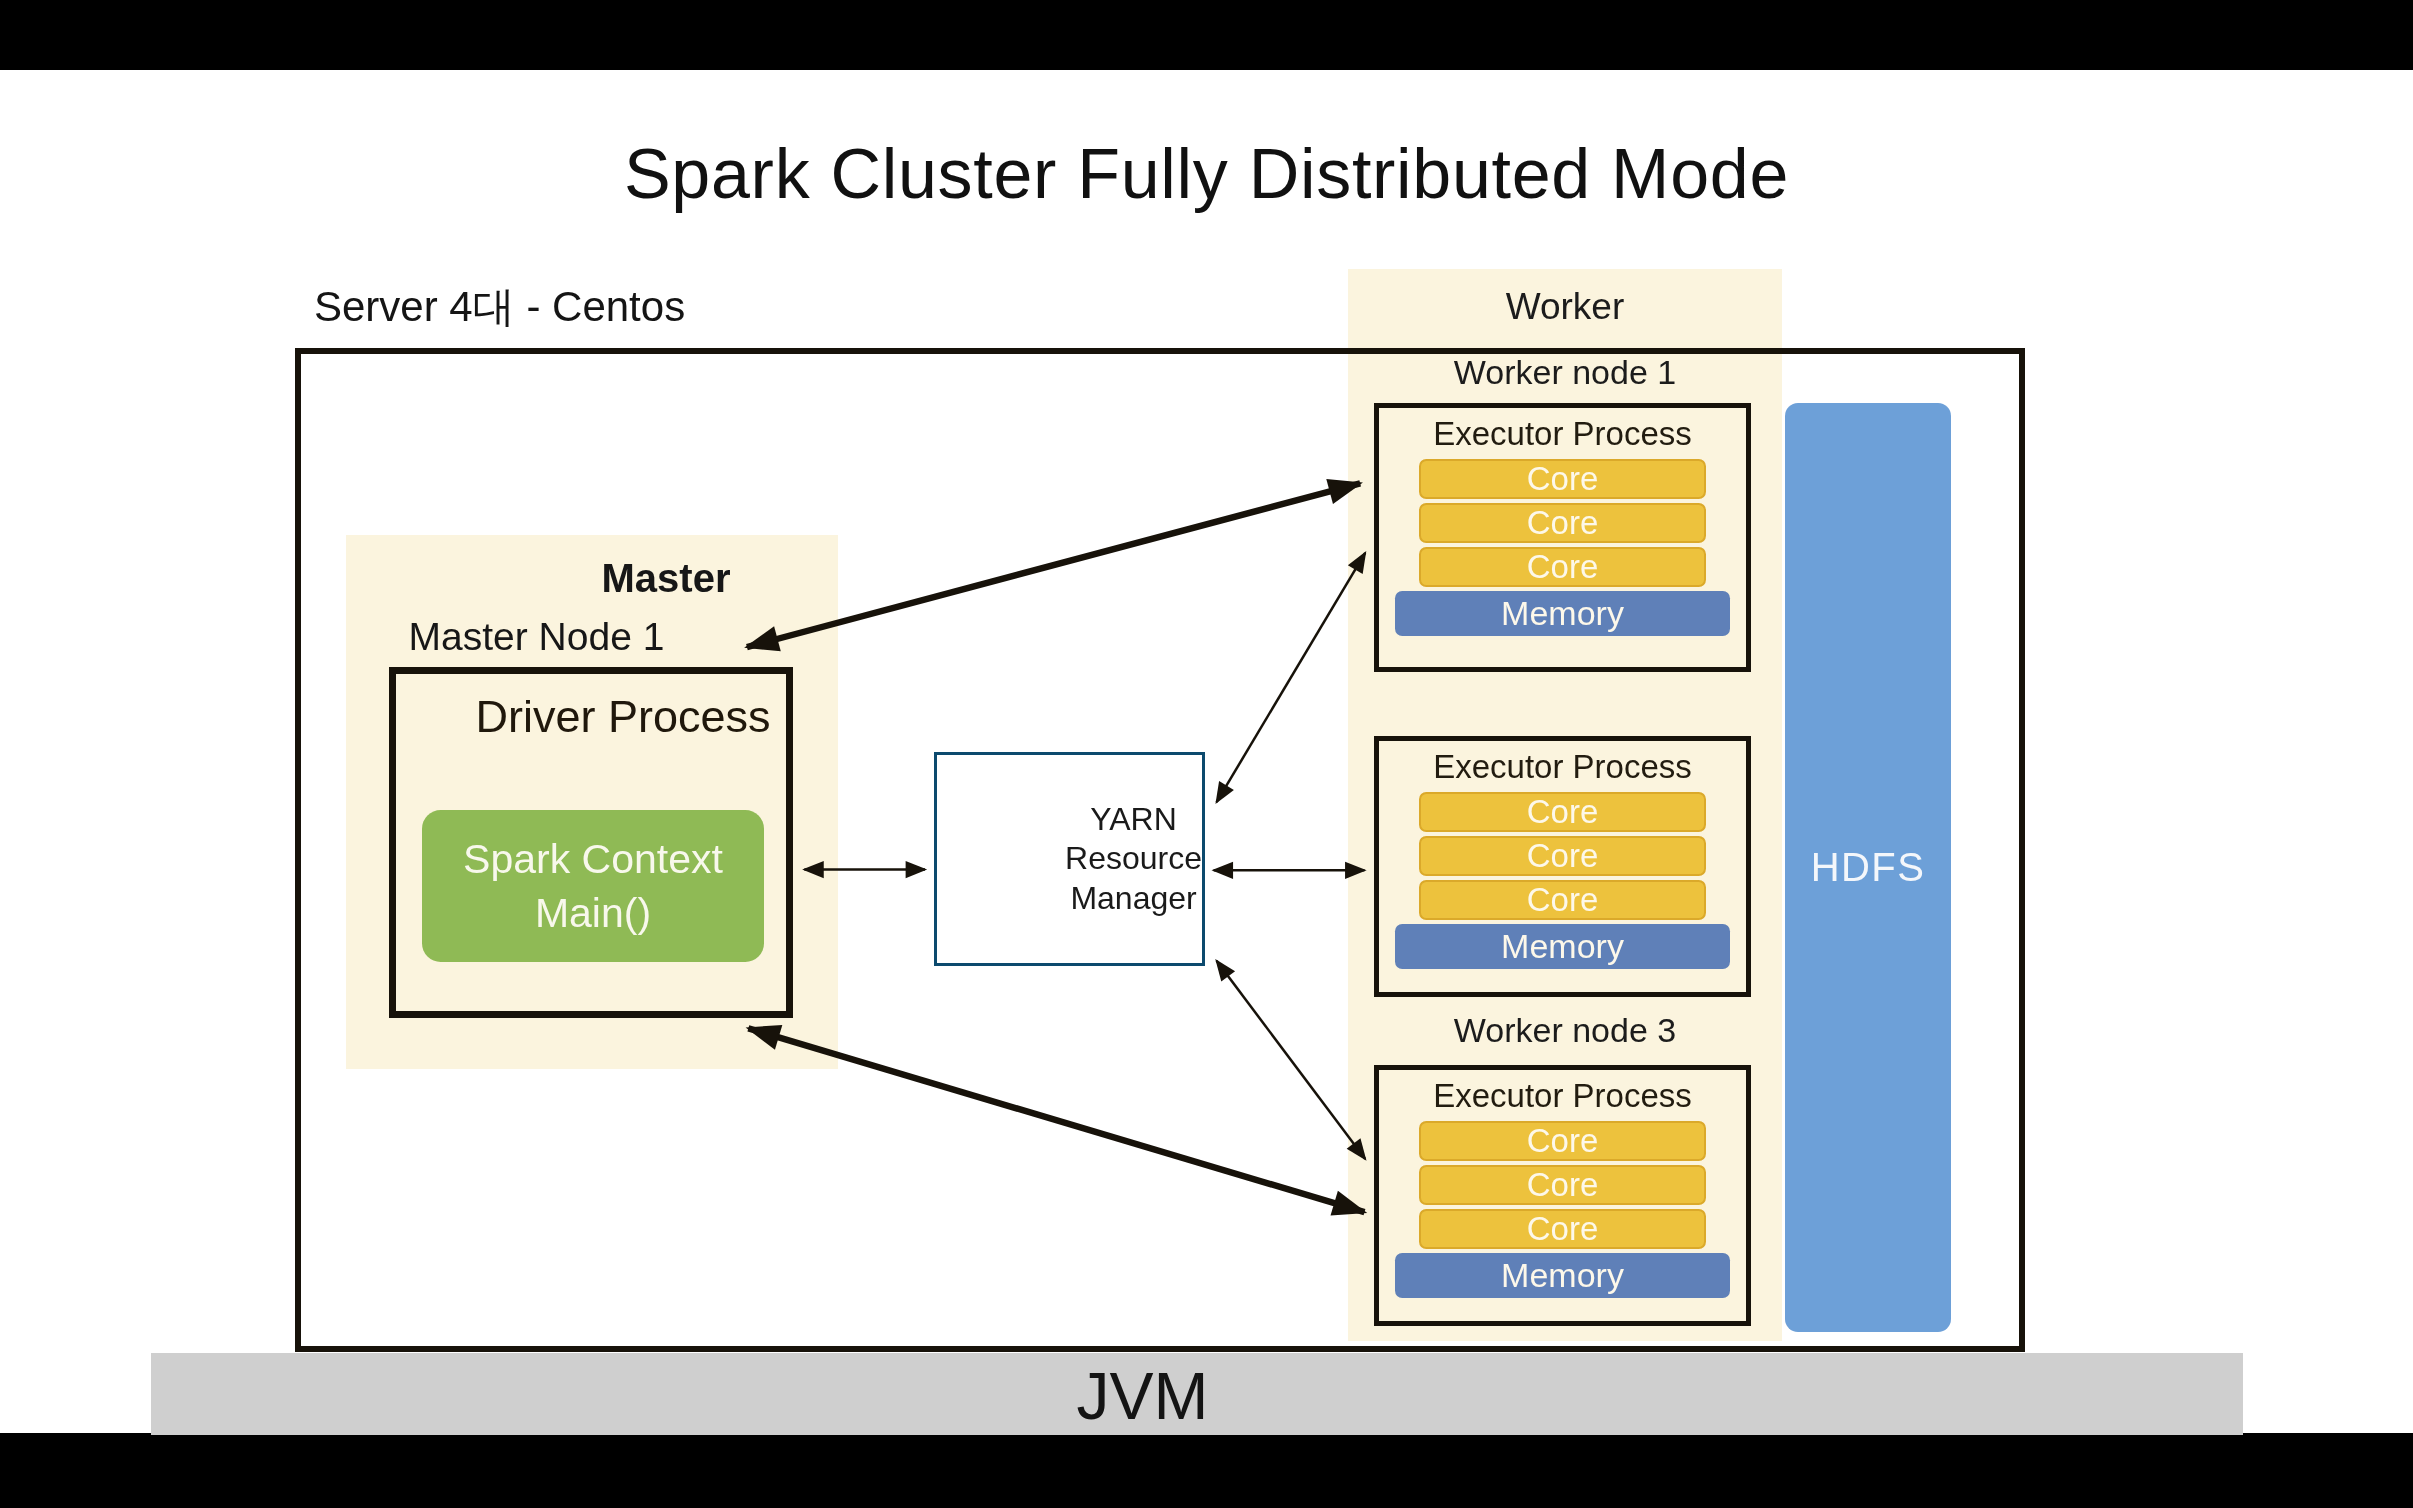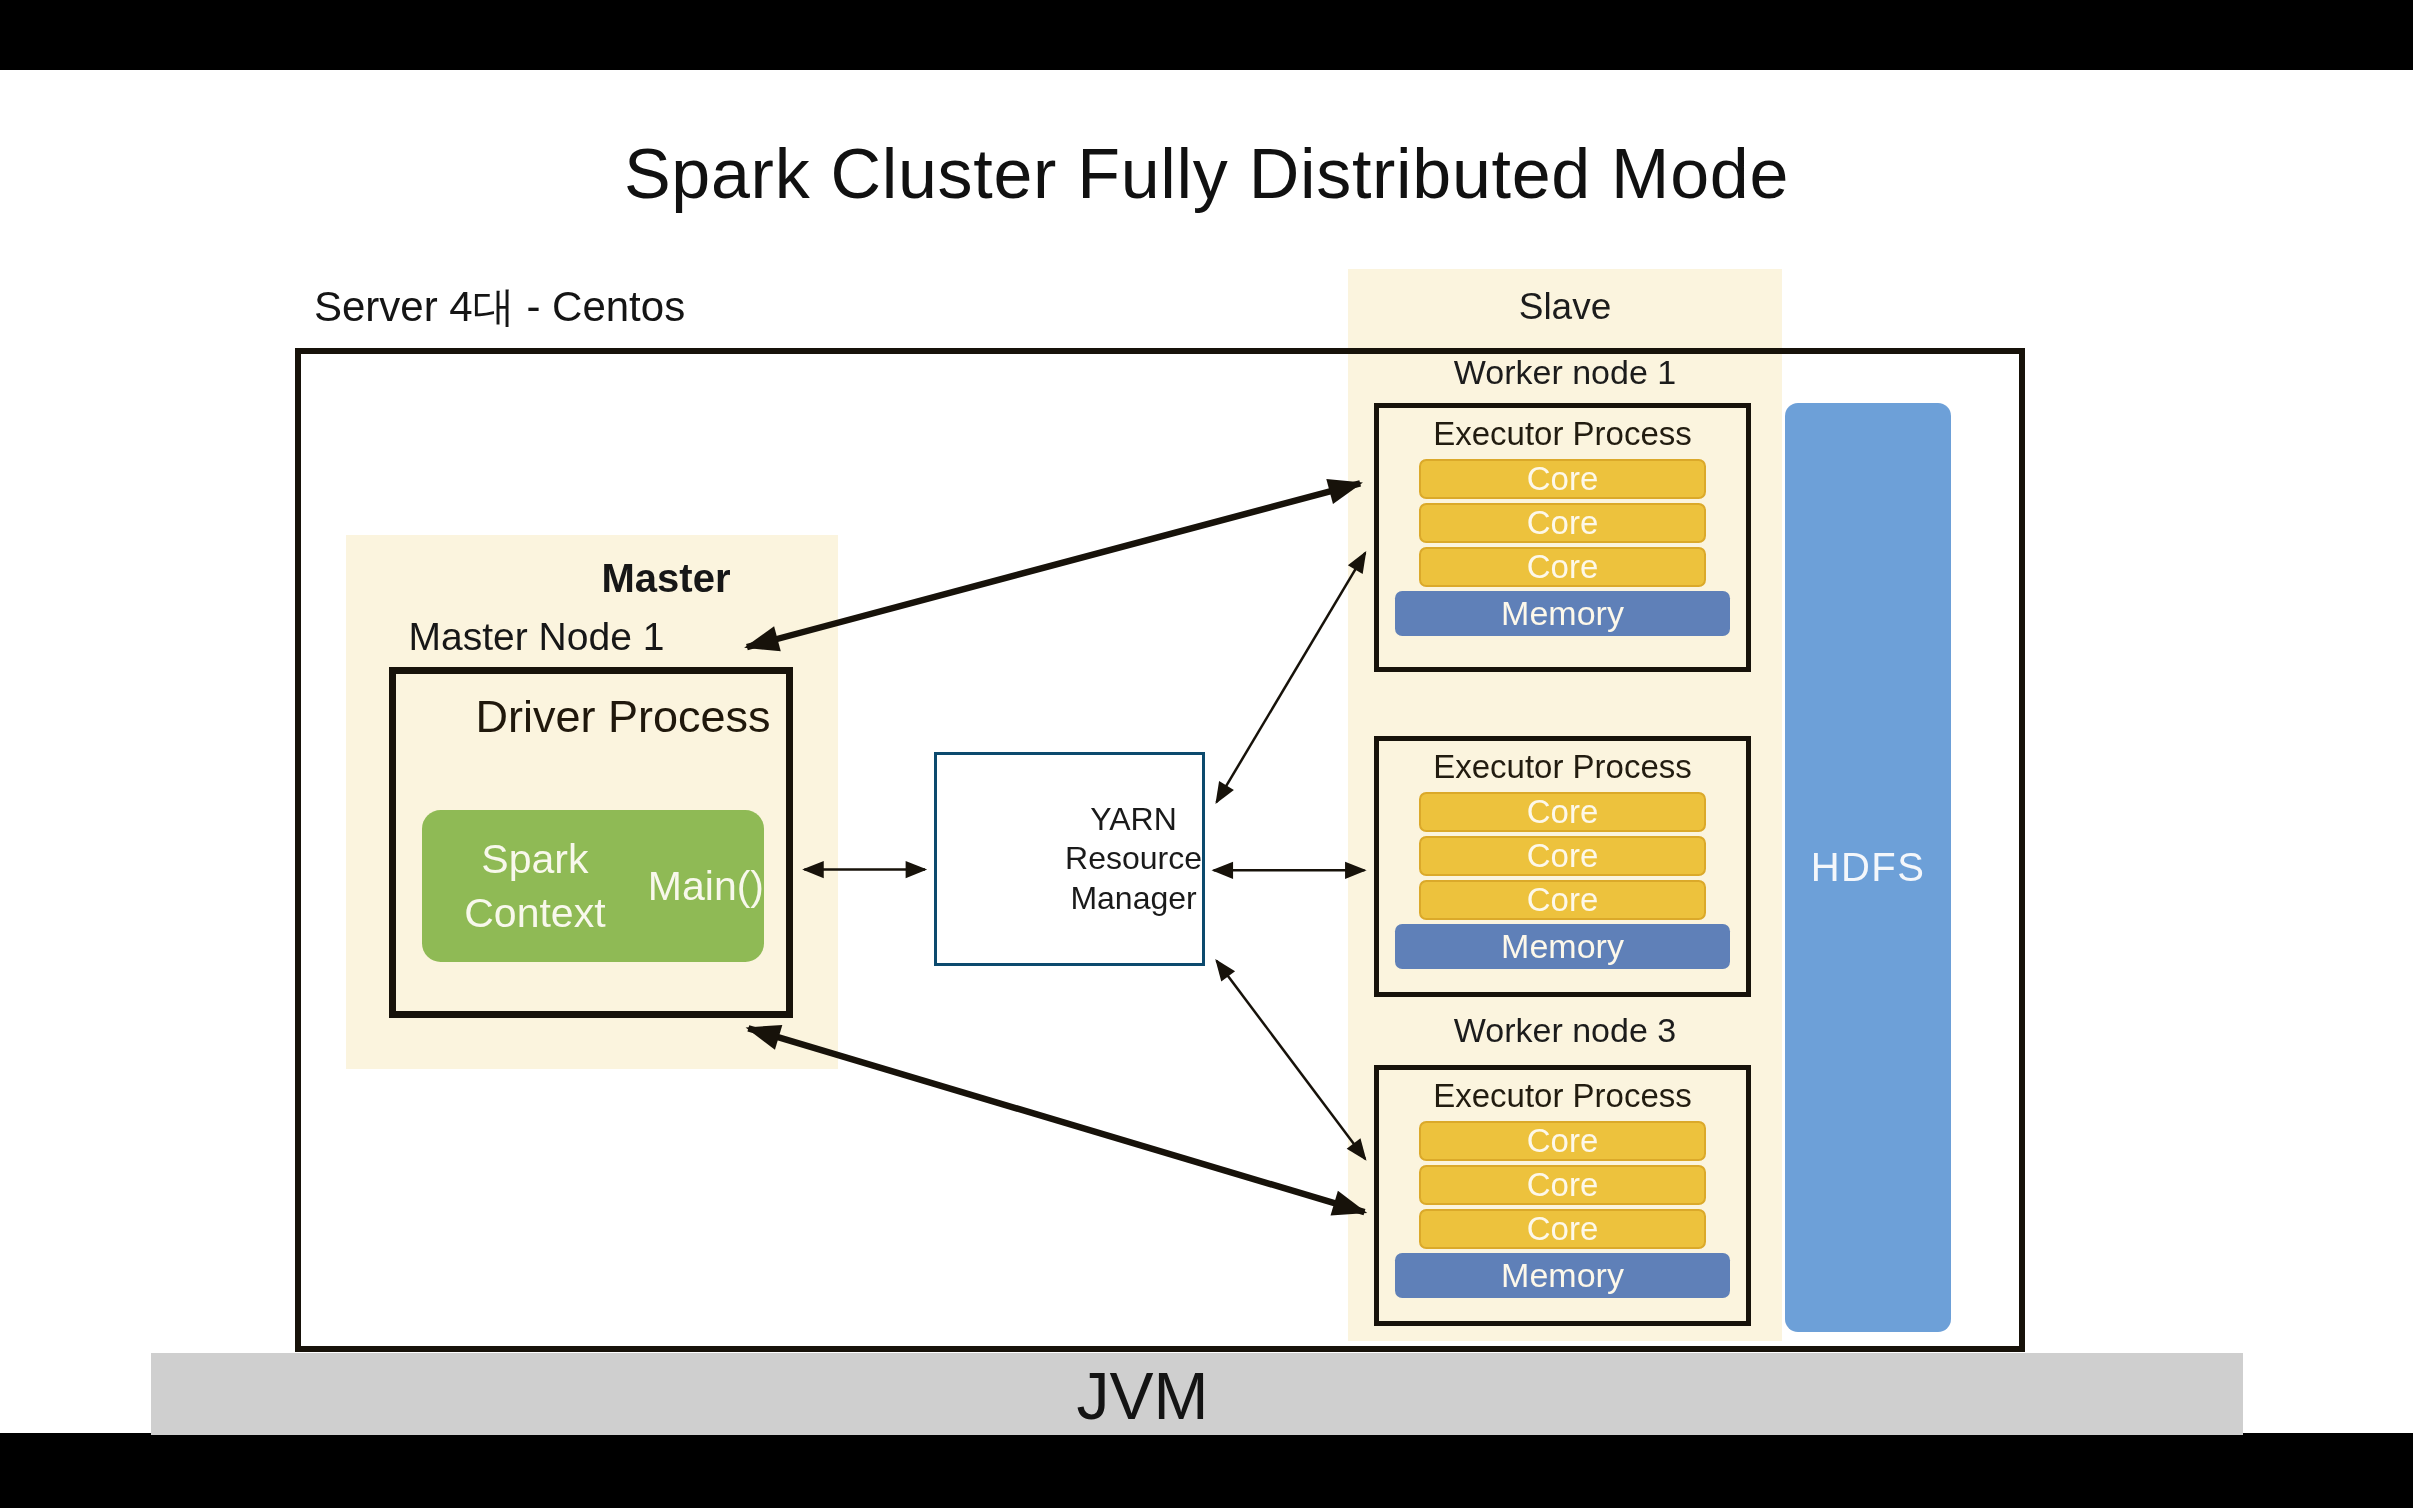--- a/index.html
+++ b/index.html
@@ -36,21 +36,21 @@
         font-size:32px;line-height:1.22;color:#1a1a1a;padding-left:44px;}
   .master-label{position:absolute;left:346px;top:556px;width:576px;text-align:center;
                 font-size:40px;font-weight:600;color:#171717;padding-left:32px;}
   .master-node-label{position:absolute;left:346px;top:615px;width:381px;text-align:center;
                 font-size:39px;color:#171717;}
   .driver-box{position:absolute;left:389px;top:667px;width:404px;height:351px;
               border:7.2px solid var(--line);box-sizing:border-box;}
   .driver-label{position:absolute;left:389px;top:691px;width:468px;text-align:center;
               font-size:45px;color:#20180c;}
   .spark-ctx{position:absolute;left:422px;top:810px;width:342px;height:152px;border-radius:18.7px;
-             background:var(--green);display:flex;flex-direction:row;align-items:center;
+             background:var(--green);display:flex;flex-direction:column;align-items:center;
              justify-content:center;color:#f8f8ec;font-size:41px;line-height:1.32;text-align:center;}
   .jvm-bar{position:absolute;left:151px;top:1353px;width:2092px;height:82px;background:var(--grayBar);}
   .jvm-label{position:absolute;left:151px;top:1358px;width:1983px;text-align:center;
              font-size:66px;color:#141414;}
   svg.arrows{position:absolute;left:0;top:0;width:2413px;height:1508px;pointer-events:none;}
   svg.arrows line{stroke:var(--line);}
   svg.arrows .head{fill:var(--line);}
 </style>
 </head>
 <body>
@@ -61,21 +61,21 @@
   <div class="bar-black" style="top:1433px;height:75px;"></div>
 
   <div class="title">Spark Cluster Fully Distributed Mode</div>
   <div class="server-label">Server 4대 - Centos</div>
 
   <div class="panel slave-panel"></div>
   <div class="panel master-panel"></div>
 
   <div class="main-box"></div>
 
-  <div class="slave-label">Slave</div>
+  <div class="slave-label">Worker</div>
 
   <div class="worker-label" style="top:353px;">Worker node 1</div>
   <div class="exec-box" style="top:403px;height:269px;">
     <div class="exec-title">Executor Process</div>
     <div class="core-bar">Core</div>
     <div class="core-bar">Core</div>
     <div class="core-bar">Core</div>
     <div class="memory-bar">Memory</div>
   </div>
 

